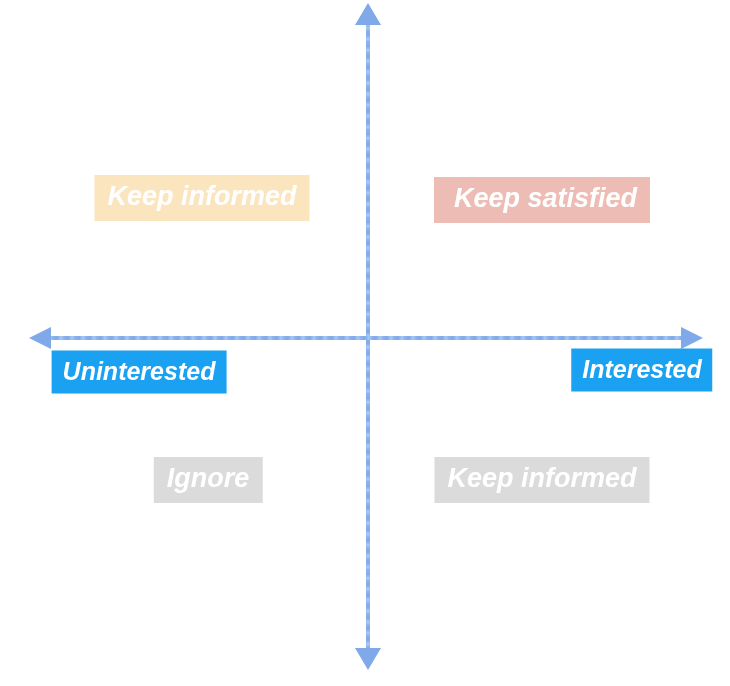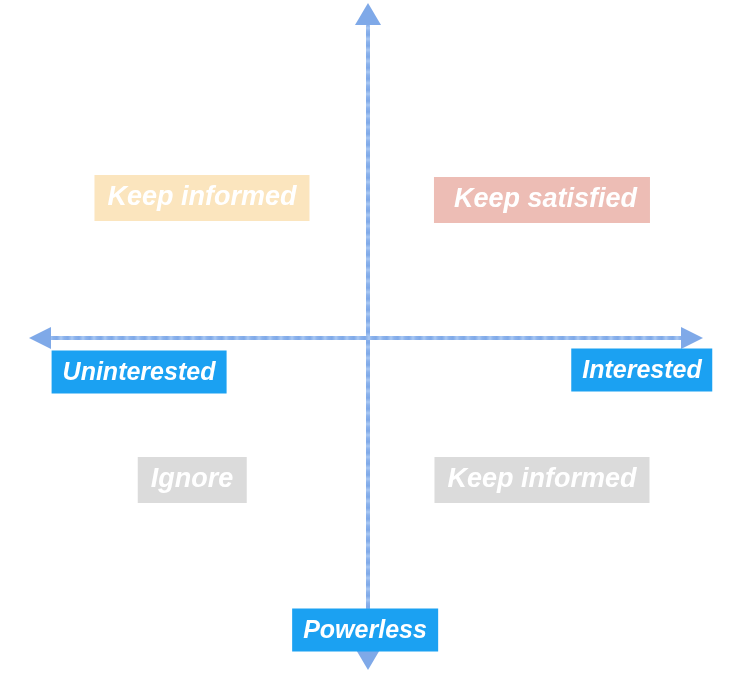--- a/index.html
+++ b/index.html
@@ -112,27 +112,26 @@
 
   <div class="axis-line vertical"></div>
   <div class="axis-line horizontal"></div>
 
   <div class="arrow up"></div>
   <div class="arrow down"></div>
   <div class="arrow left"></div>
   <div class="arrow right"></div>
 
 
-  <div class="chip axis-chip" id="label-powerless" style="background: rgb(27, 161, 242); color: rgb(255, 255, 255);">Powerless</div>
 
   <div class="chip axis-chip" id="label-interested" style="background: rgb(27, 161, 242); color: rgb(255, 255, 255);">Interested</div>
 
   <div class="chip axis-chip" id="label-uninterested" style="background: rgb(27, 161, 242); color: rgb(255, 255, 255);">Uninterested</div>
 
   <div class="chip quadrant-chip" id="quad-keep-informed" style="background: rgb(251, 229, 190); color: rgb(255, 255, 255);">Keep informed</div>
 
   <div class="chip quadrant-chip" id="quad-keep-satisfied" style="background: rgb(237, 189, 181); color: rgb(255, 255, 255); padding-left: 20px;">Keep satisfied</div>
 
-  <div class="chip quadrant-chip" id="quad-ignore" style="background: rgb(219, 219, 219); color: rgb(255, 255, 255);">Ignore</div>
+  <div class="chip quadrant-chip" id="quad-ignore" style="background: rgb(219, 219, 219); color: rgb(255, 255, 255); margin-left: 16px;">Ignore</div>
 
   <div class="chip quadrant-chip" id="quad-keep-involved" style="background: rgb(219, 219, 219); color: rgb(255, 255, 255);">Keep informed</div>
 
 </div>
 
 </body></html>

